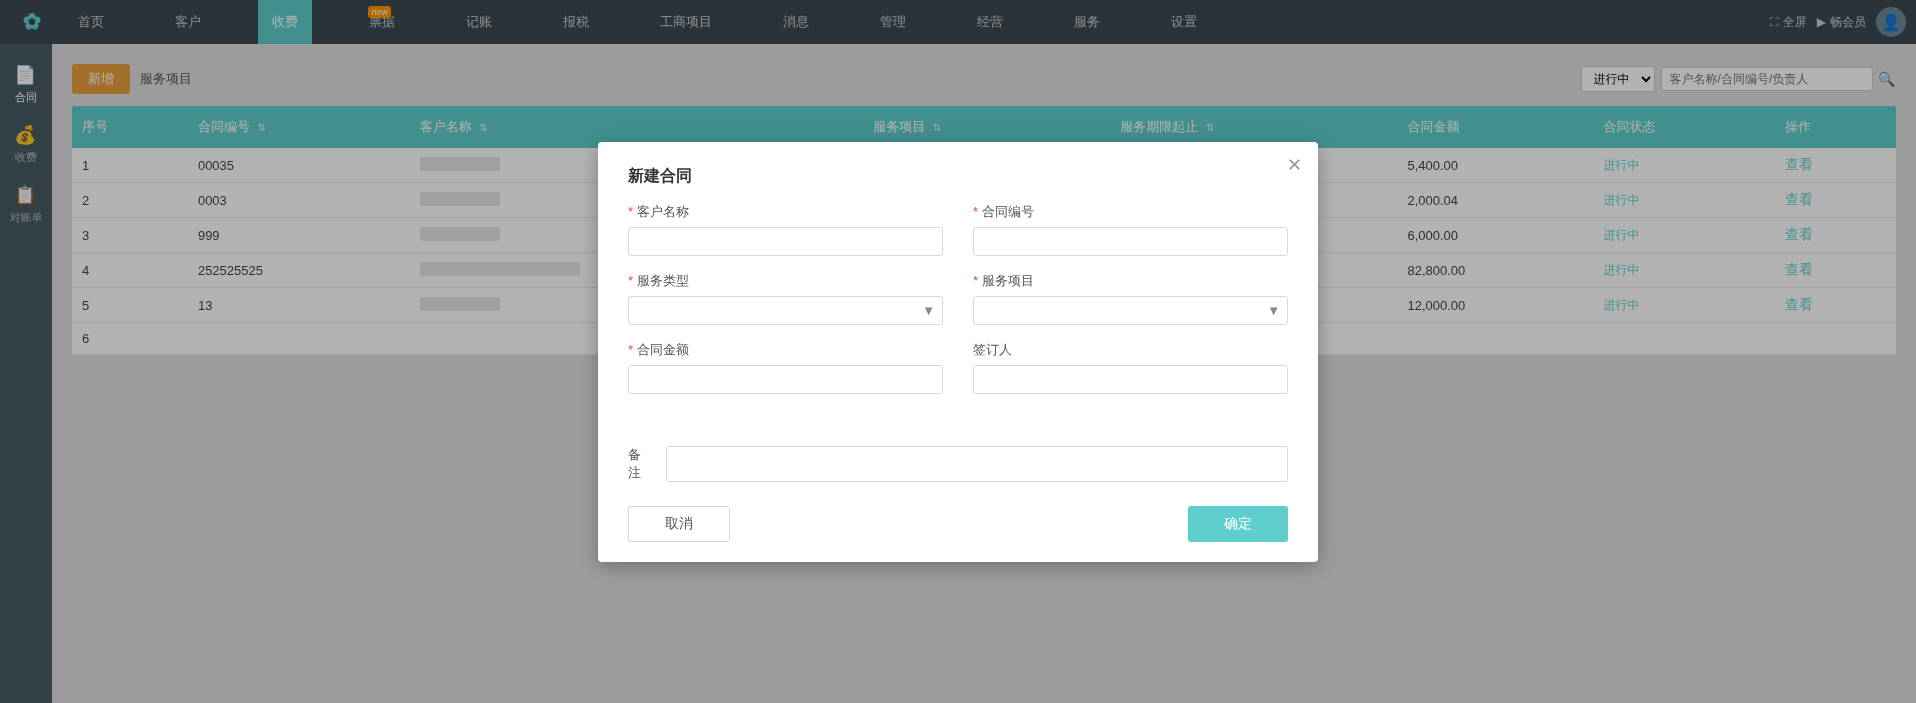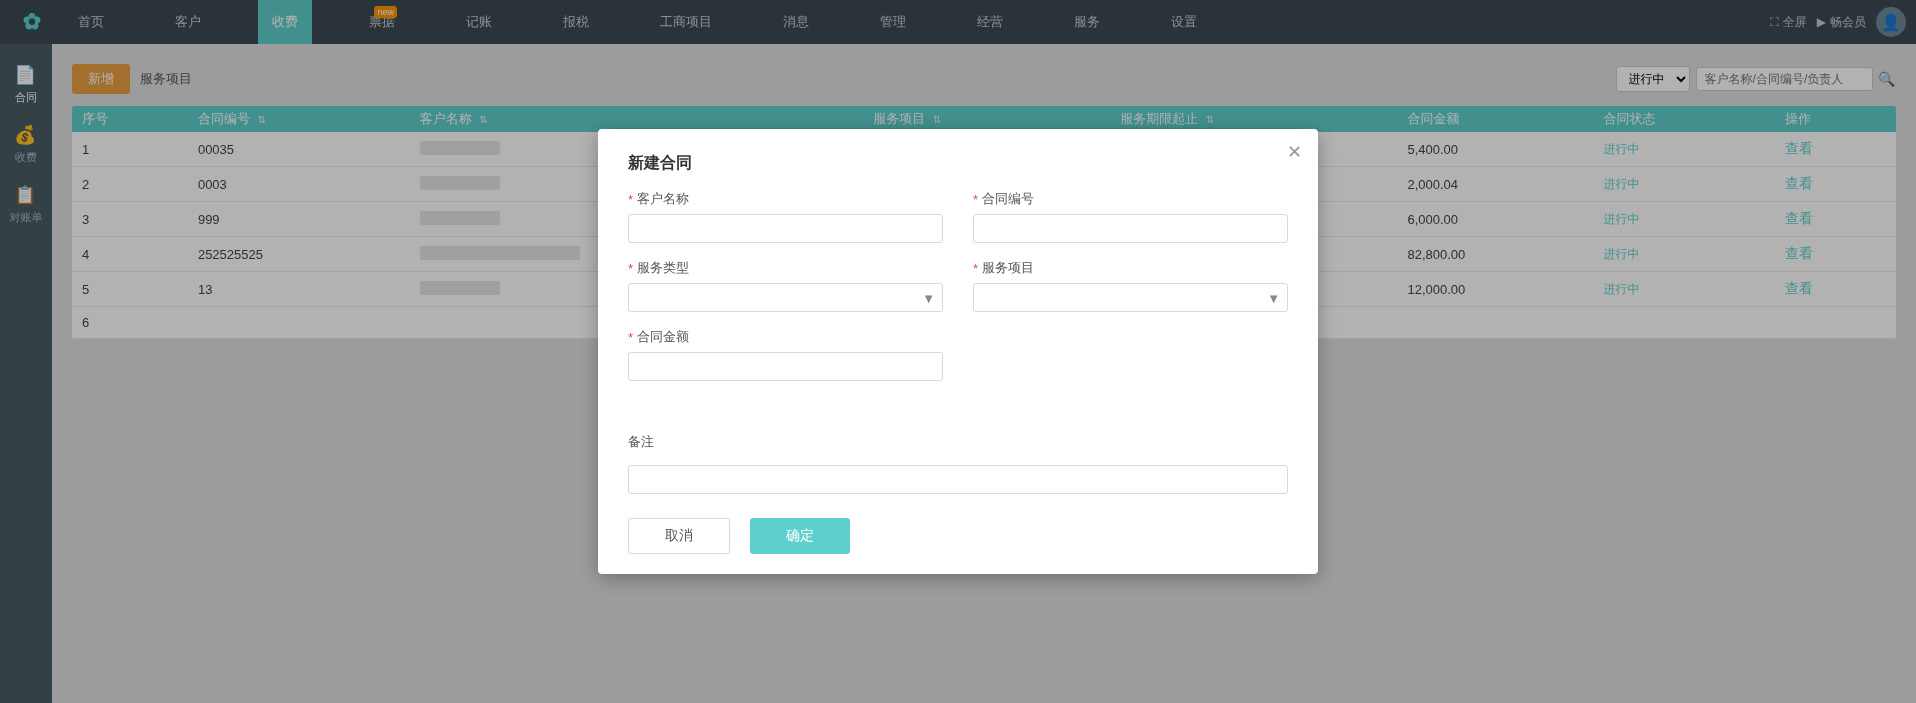--- a/index.html
+++ b/index.html
@@ -43,21 +43,21 @@
       position: relative;
       font-size: 13px;
     }
     .top-nav .nav-item.active {
       background: #5ecfcc;
       color: #fff;
     }
     .top-nav .nav-item .new-badge {
       position: absolute;
       top: 6px;
-      right: 12px;
+      right: 18px;
       background: #f90;
       color: #fff;
       font-size: 9px;
       padding: 1px 3px;
       border-radius: 3px;
     }
     .top-nav .nav-right {
       display: flex;
       align-items: center;
       gap: 10px;
@@ -157,42 +157,42 @@
       border-radius: 3px;
       font-size: 12px;
       background: #fff;
       cursor: pointer;
     }
     .search-input {
       padding: 4px 8px;
       border: 1px solid #ccc;
       border-radius: 3px;
       font-size: 12px;
-      width: 177px;
+      width: 212px;
     }
     .search-btn {
       background: none;
       border: none;
       cursor: pointer;
       color: #888;
       font-size: 14px;
     }
 
     
     .data-table {
       width: 100%;
       border-collapse: collapse;
       background: #fff;
     }
     .data-table thead tr {
       background: #5ecfcc;
       color: #fff;
     }
     .data-table thead th {
-      padding: 4px 10px;
+      padding: 12px 10px;
       text-align: left;
       font-weight: normal;
       font-size: 13px;
       white-space: nowrap;
     }
     .data-table thead th .sort-icon {
       font-size: 10px;
       margin-left: 4px;
       opacity: 0.8;
     }
@@ -314,21 +314,21 @@
     .form-select-wrapper .arrow {
       position: absolute;
       right: 8px;
       top: 50%;
       transform: translateY(-50%);
       pointer-events: none;
       color: #888;
     }
     .form-note-row {
       display: flex;
-      flex-direction: column;
+      flex-direction: row;
       gap: 14px;
       grid-column: 1 / -1;
       margin-top: 36px;
     }
     .date-input-wrapper {
       position: relative;
     }
     .date-input-wrapper input {
       padding: 6px 30px 6px 10px;
       border: 1px solid #d9d9d9;
@@ -340,21 +340,21 @@
       position: absolute;
       right: 8px;
       top: 50%;
       transform: translateY(-50%);
       color: #999;
       cursor: pointer;
       font-size: 14px;
     }
     .dialog-footer {
       display: flex;
-      justify-content: flex-start;
+      justify-content: space-between;
       gap: 20px;
       margin-top: 24px;
     }
     .btn-cancel {
       padding: 8px 36px;
       border: 1px solid #d9d9d9;
       border-radius: 3px;
       background: #fff;
       color: #555;
       font-size: 14px;
@@ -578,20 +578,26 @@
 
       <div class="form-row">
         <label class="form-label">
           <span class="required">*</span>
           <span>合同金额</span>
         </label>
         <input type="text" class="form-input" style="">
       </div>
 
 
+      <div class="form-row">
+        <label class="form-label">
+          <span>签订人</span>
+        </label>
+        <input type="text" class="form-input" style="">
+      </div>
 
 
       <div class="form-note-row" style="grid-column: 1/-1;">
         <label class="form-label">
           <span>备注</span>
         </label>
         <input type="text" class="form-input" style="">
       </div>
     </div>
 

